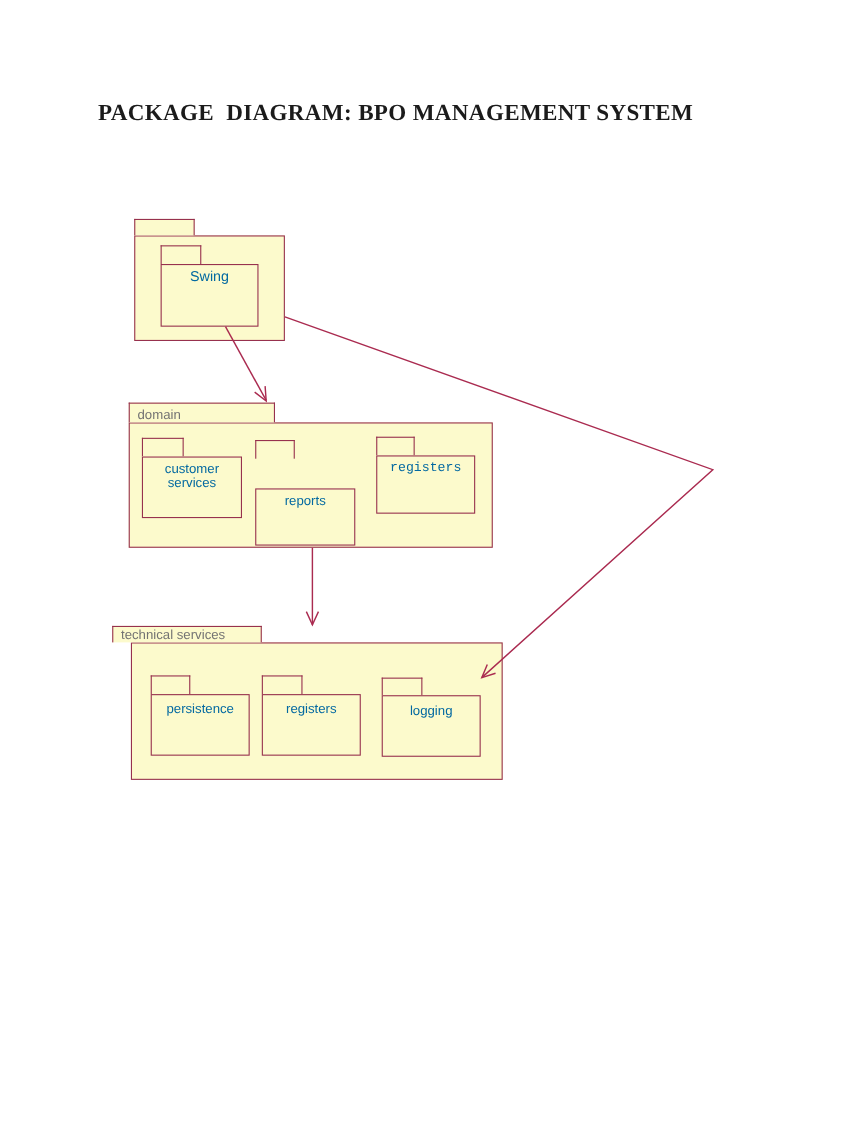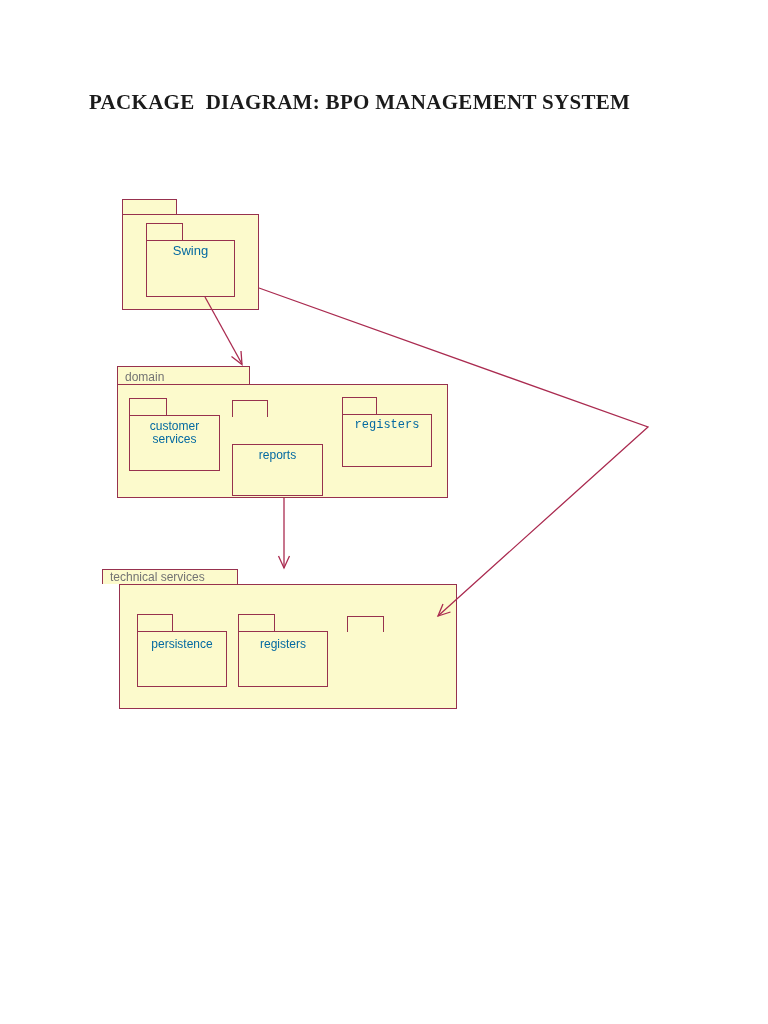--- a/index.html
+++ b/index.html
@@ -112,20 +112,23 @@
   <div class="pkgbody z3" style="left:137px;top:631px;width:90px;height:56px;">
     <span class="lbl" style="padding-top:6px;">persistence</span>
   </div>
 
   <div class="tab z3" style="left:238px;top:614px;width:37px;height:17px;"></div>
   <div class="pkgbody z3" style="left:238px;top:631px;width:90px;height:56px;">
     <span class="lbl" style="padding-top:6px;">registers</span>
   </div>
 
   <div class="tab z3" style="left:347px;top:616px;width:37px;height:16px;"></div>
+  <div class="pkgbody z3" style="left:347px;top:632px;width:90px;height:56px;">
+    <span class="lbl" style="padding-top:7px;">logging</span>
+  </div>
 
   <svg class="wires" viewBox="0 0 768 1024" xmlns="http://www.w3.org/2000/svg">
 
     <g stroke="#AA2B50" stroke-width="1.3" fill="none">
       <line x1="205" y1="297" x2="242" y2="364"></line>
       <polyline points="241,351 242,364.5 231.5,356.5"></polyline>
     </g>
 
     <g stroke="#AA2B50" stroke-width="1.3" fill="none">
       <polyline points="259,288 648,427 438,616"></polyline>

